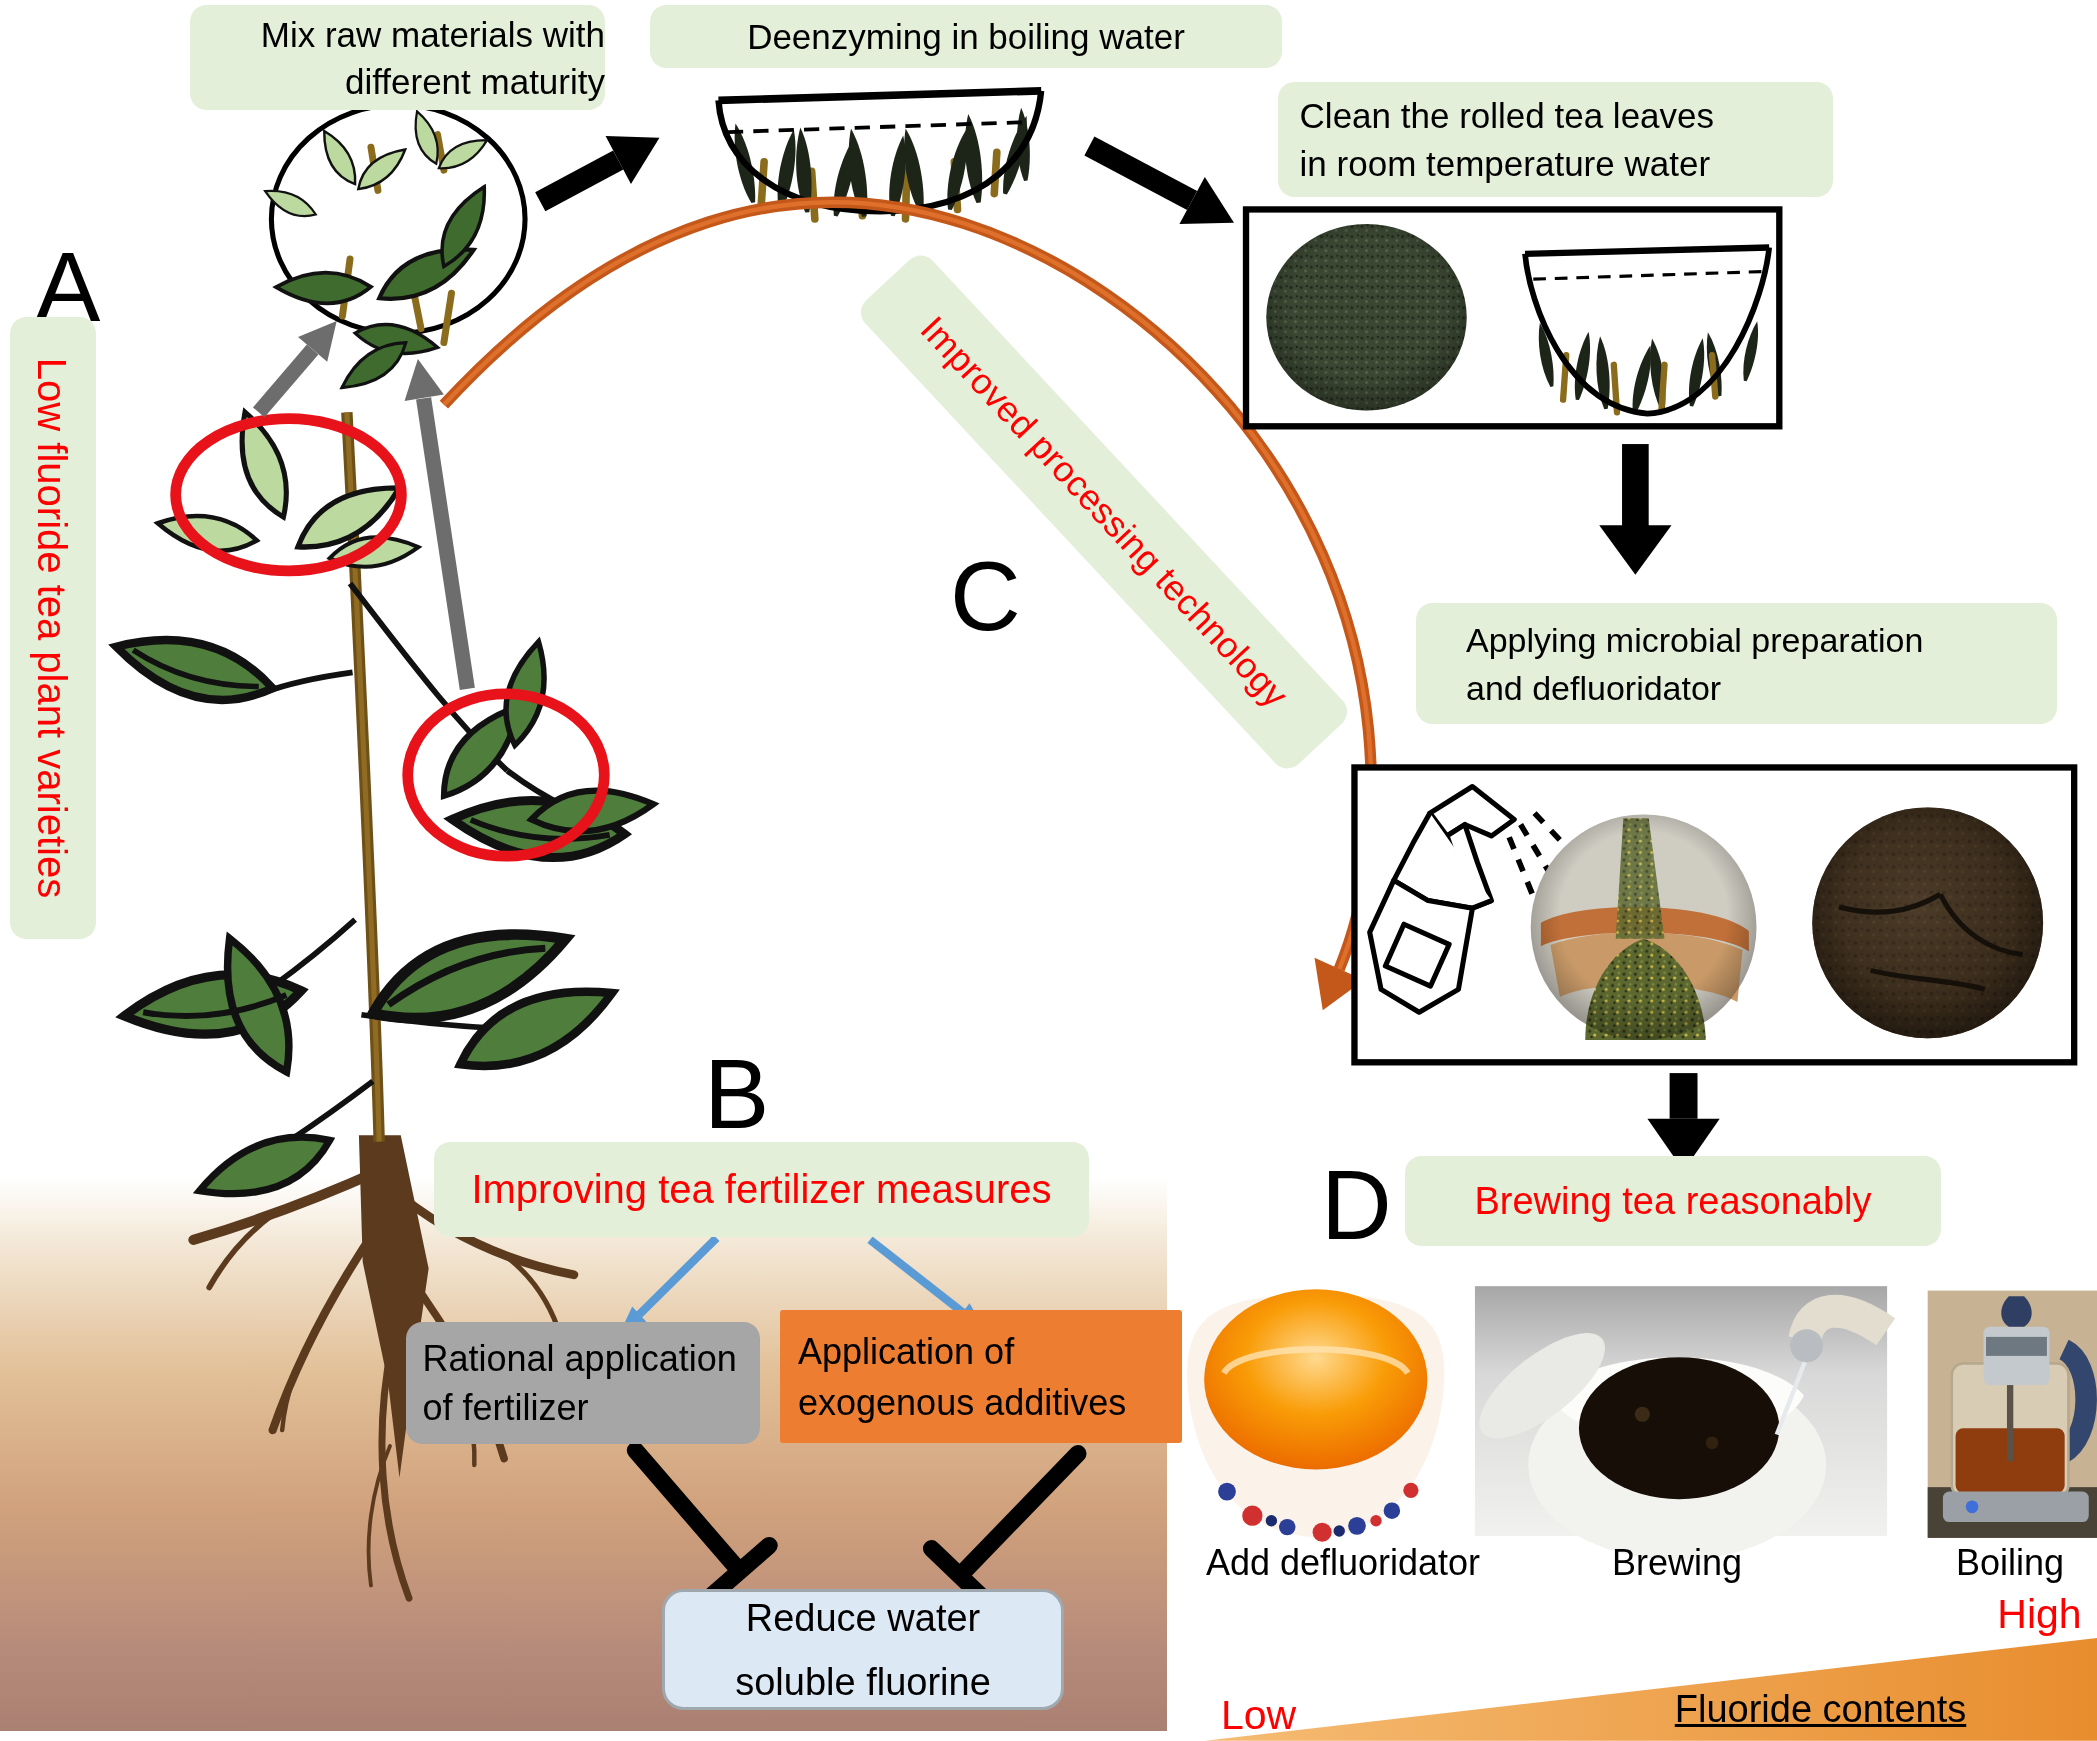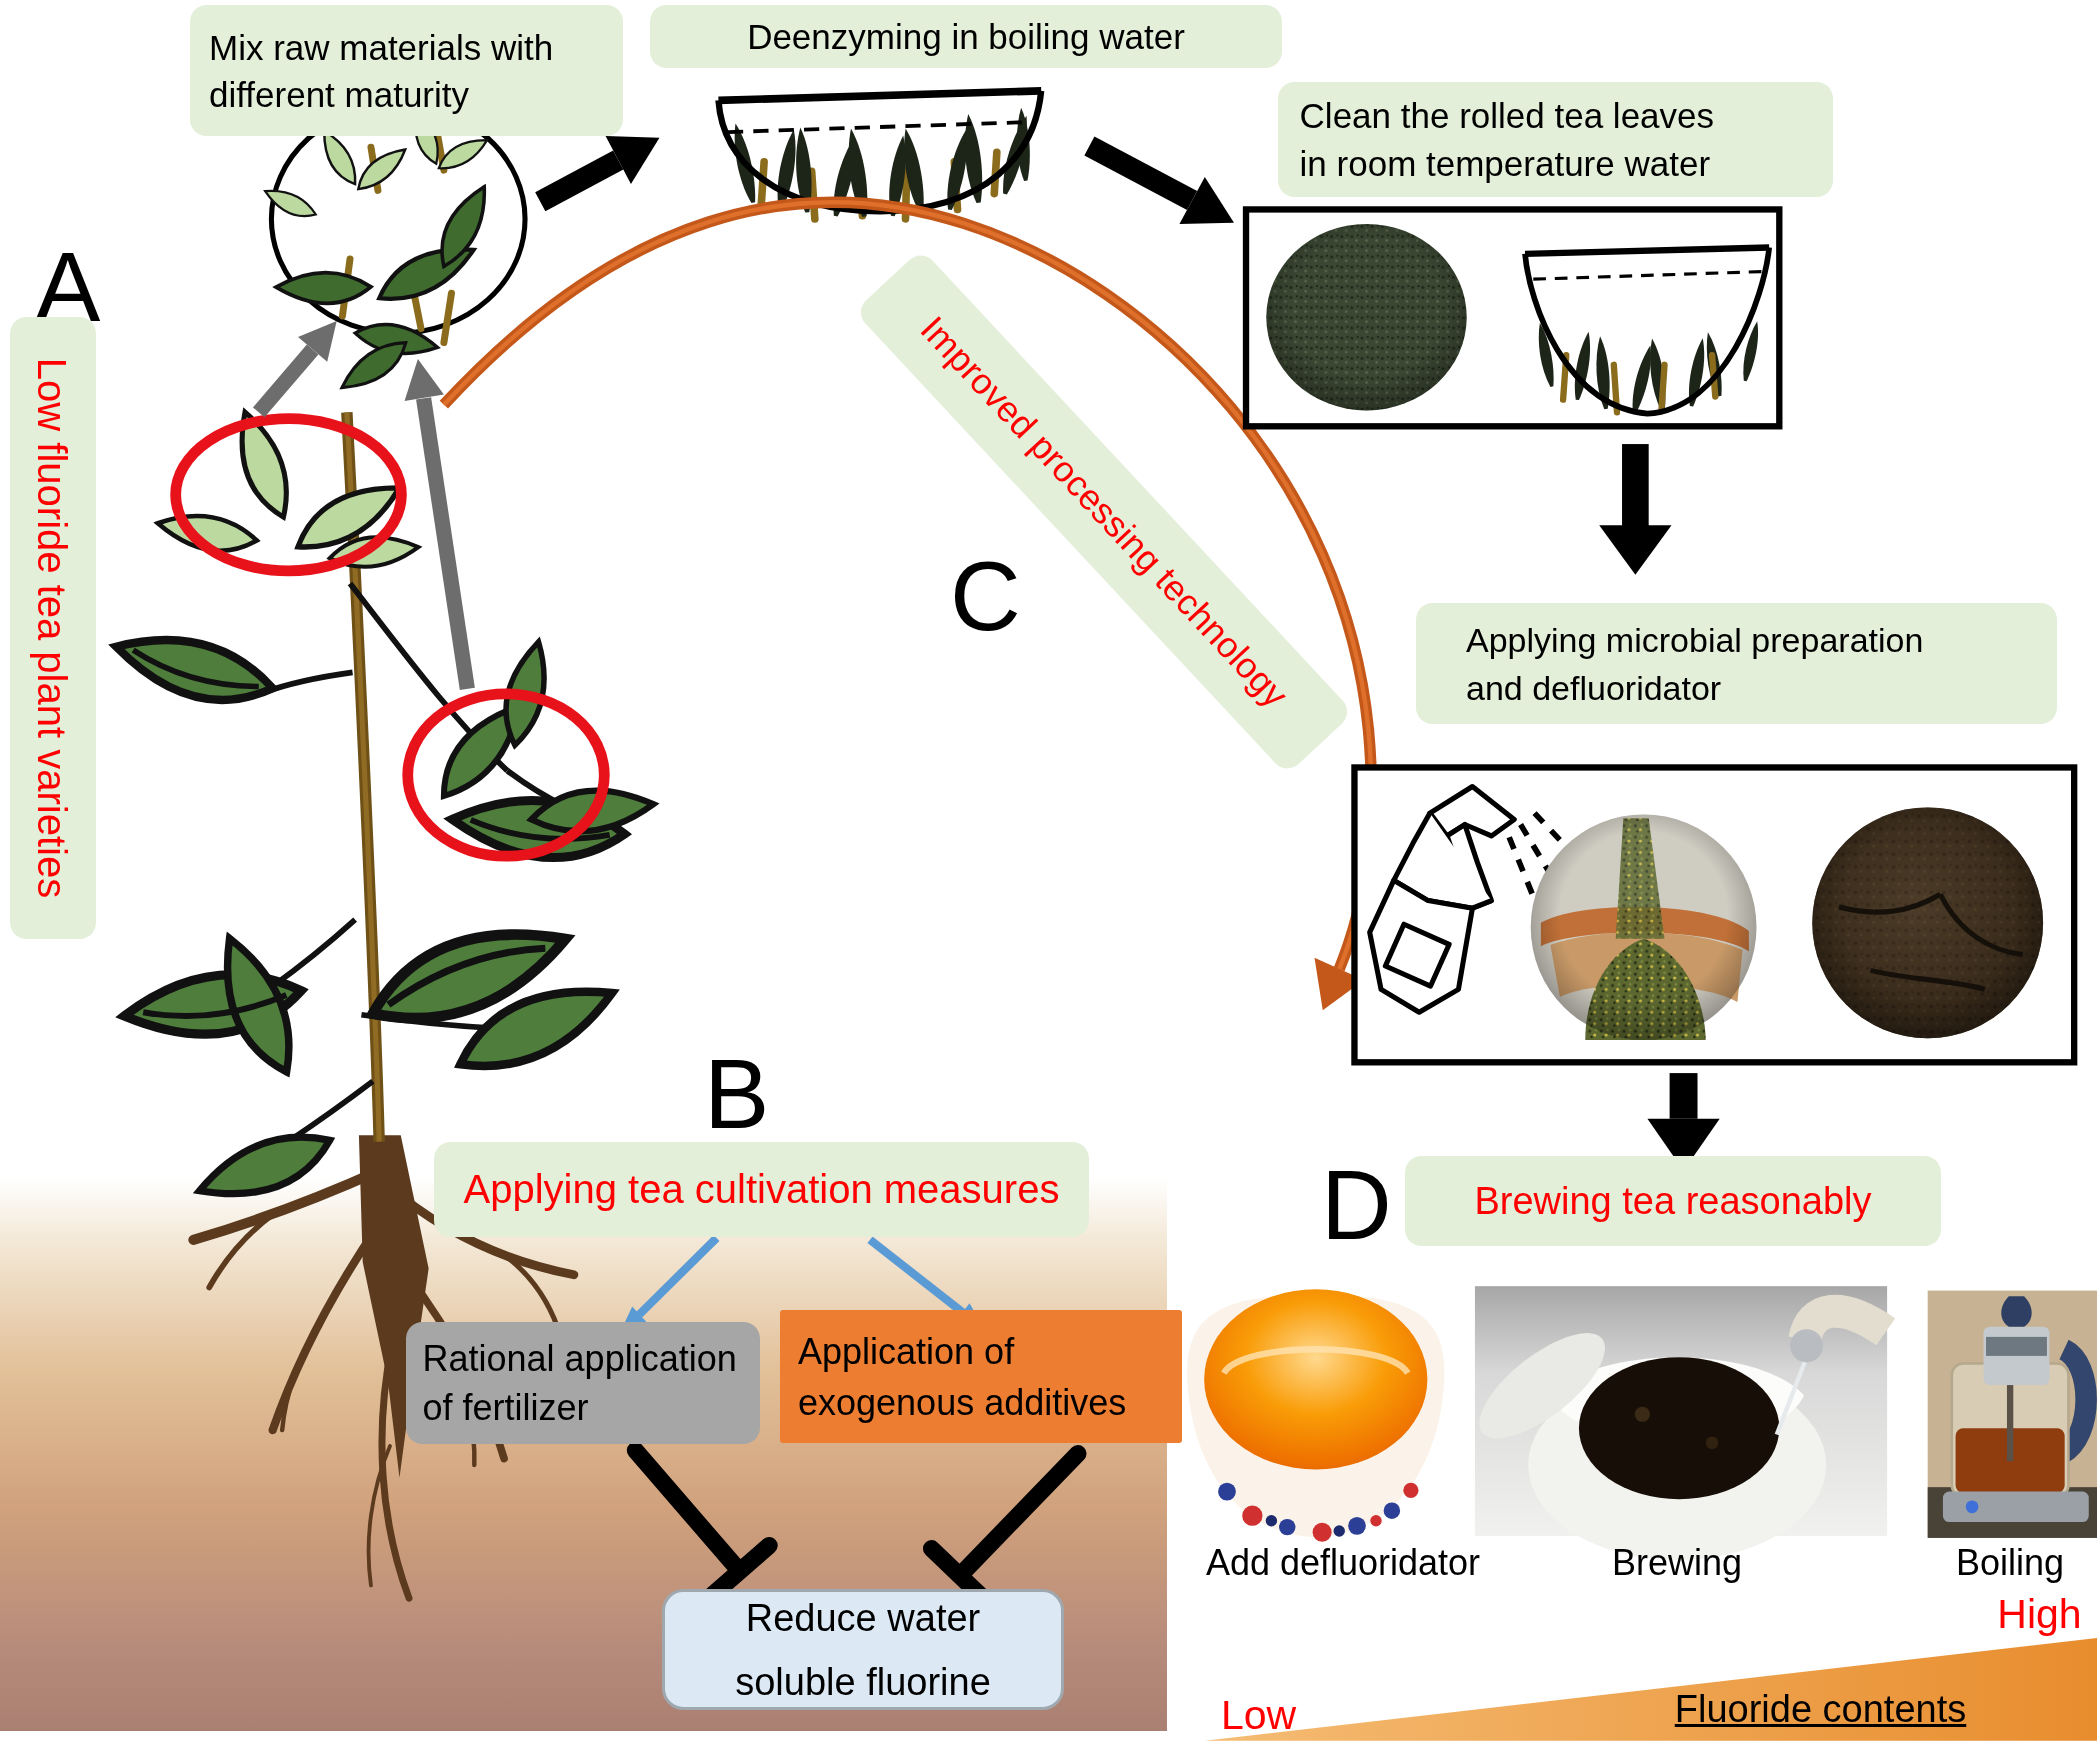--- a/index.html
+++ b/index.html
@@ -350,21 +350,21 @@
 
   <div class="letter" style="left:35px;top:238px;">A</div>
   <div class="letter" style="left:704px;top:1045px;">B</div>
   <div class="letter" style="left:950px;top:547px;">C</div>
   <div class="letter" style="left:1321px;top:1156px;">D</div>
 
   <div class="gbox" style="left:9.5px;top:317px;width:86px;height:622px;"></div>
   <div class="abs redtxt" style="left:-259px;top:587px;width:622px;height:82px;transform:rotate(90deg);
        font-size:40px;display:flex;align-items:center;justify-content:center;">Low fluoride tea plant varieties</div>
 
-  <div class="gbox blacktxt" style="left:190px;top:5px;width:414px;height:131px;padding-left:19px;font-size:35px;line-height:47px;">
+  <div class="gbox blacktxt" style="left:190px;top:5px;width:414px;height:105px;padding-left:1px;font-size:35px;line-height:47px;text-align:right;">
     <span class="ln">Mix raw materials with</span>
     <span class="ln">different maturity</span>
   </div>
 
   <div class="gbox blacktxt" style="left:650px;top:5px;width:632px;height:63px;align-items:center;font-size:35px;">
     <span>Deenzyming in boiling water</span>
   </div>
 
   <div class="gbox blacktxt" style="left:1278px;top:82px;width:533px;height:115px;padding-left:21.6px;font-size:35px;line-height:48px;">
     <span class="ln">Clean the rolled tea leaves</span>
@@ -375,21 +375,21 @@
        align-items:center;justify-content:center;">
     <span class="redtxt" style="font-size:36px;">Improved processing technology</span>
   </div>
 
   <div class="gbox blacktxt" style="left:1416px;top:603px;width:591px;height:121px;padding-left:50px;font-size:34px;line-height:48px;">
     <span class="ln">Applying microbial preparation</span>
     <span class="ln">and defluoridator</span>
   </div>
 
   <div class="gbox" style="left:434px;top:1142px;width:655px;height:95px;align-items:center;justify-content:center;">
-    <span class="redtxt" style="font-size:40px;">Applying tea cultivation measures</span>
+    <span class="redtxt" style="font-size:40px;">Improving tea fertilizer measures</span>
   </div>
 
   <div class="abs" style="left:406px;top:1322px;width:337px;height:122px;background:#a6a6a6;border-radius:16.5px;
        display:flex;flex-direction:column;justify-content:center;padding-left:16.5px;font-size:36px;line-height:49px;color:#000;">
     <span class="ln">Rational application</span>
     <span class="ln">of fertilizer</span>
   </div>
 
   <div class="abs" style="left:780px;top:1310px;width:384px;height:133px;background:#ed7d31;border-radius:3px;
        display:flex;flex-direction:column;justify-content:center;padding-left:18px;font-size:36px;line-height:51px;color:#000;">

